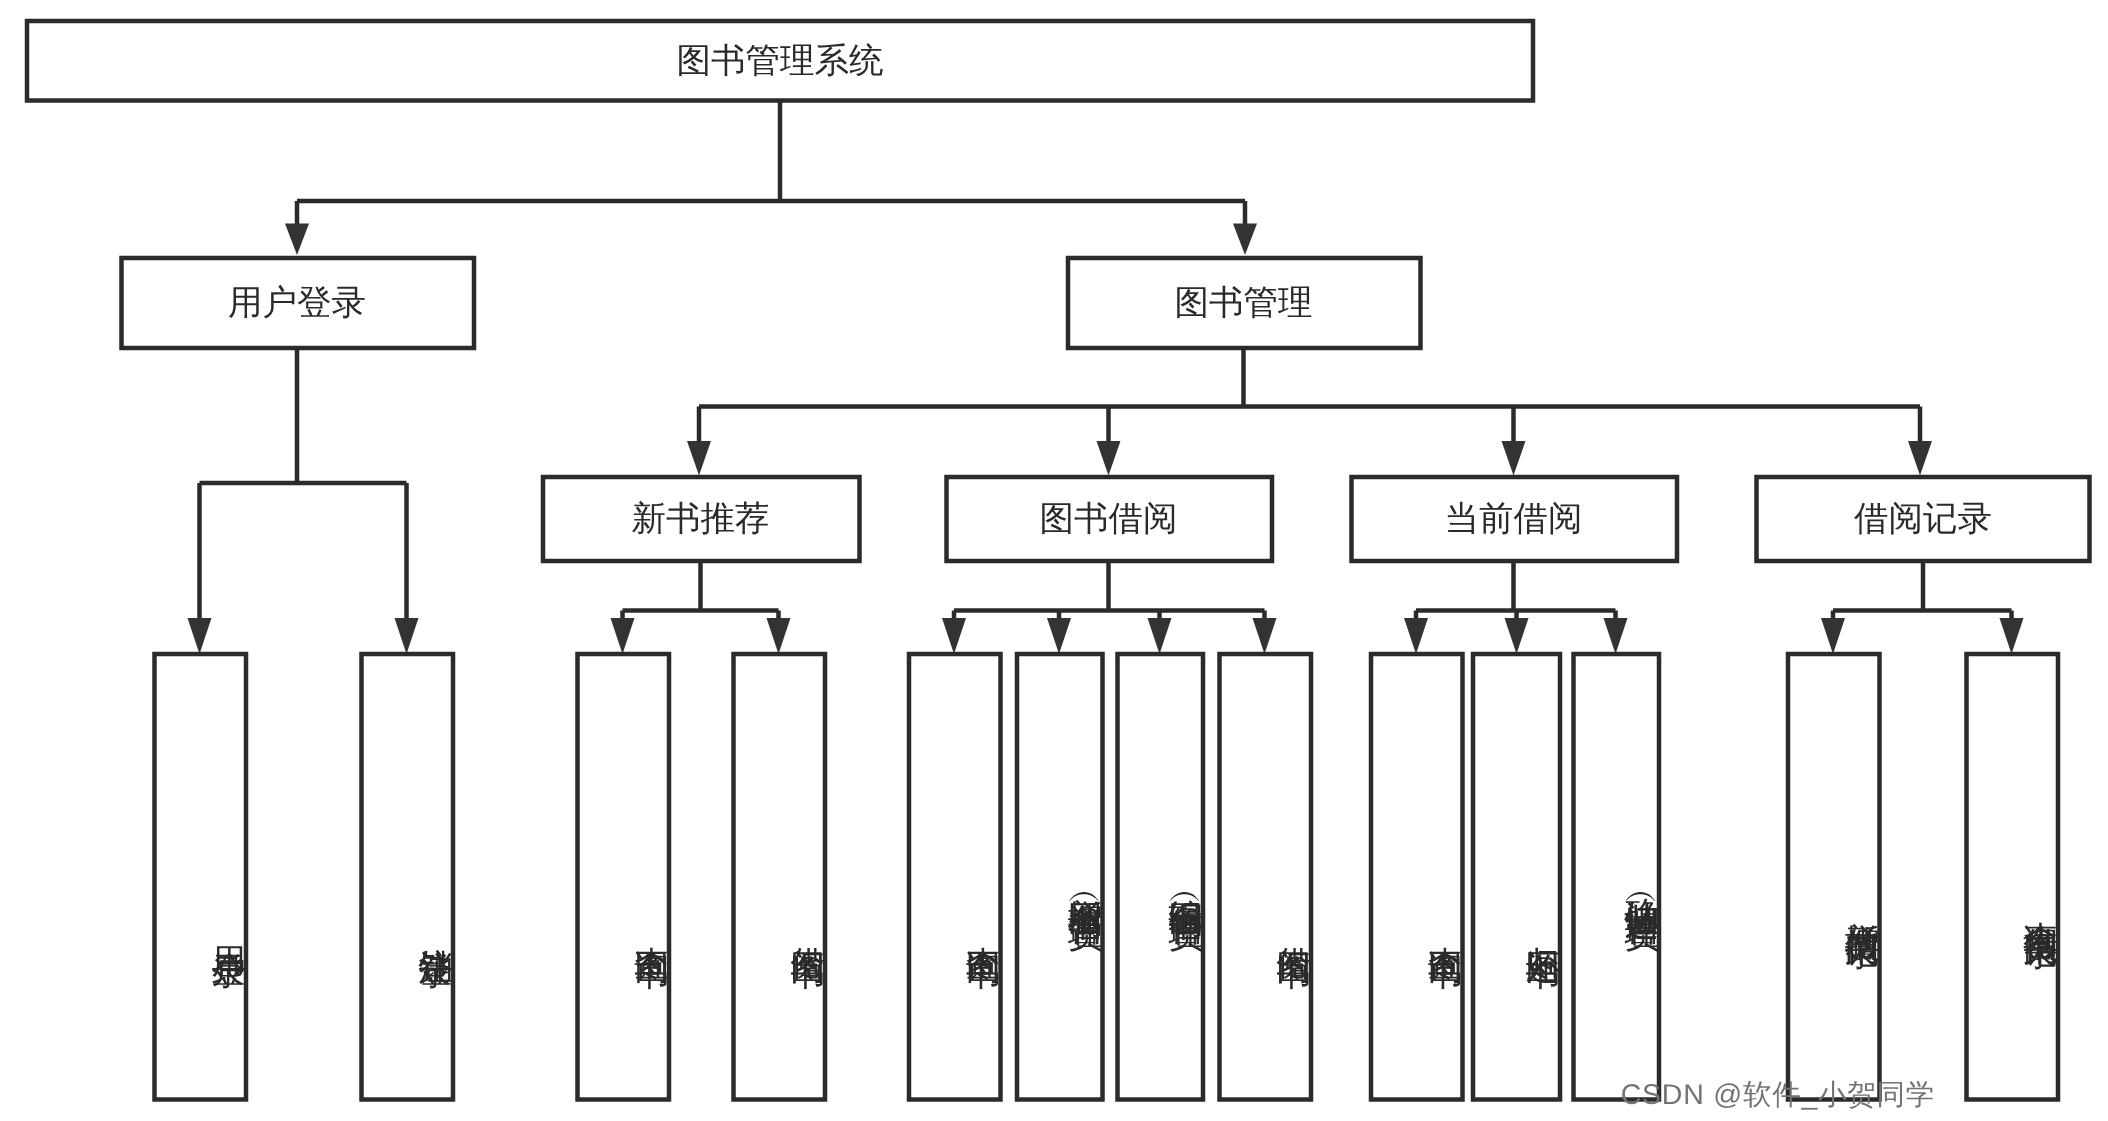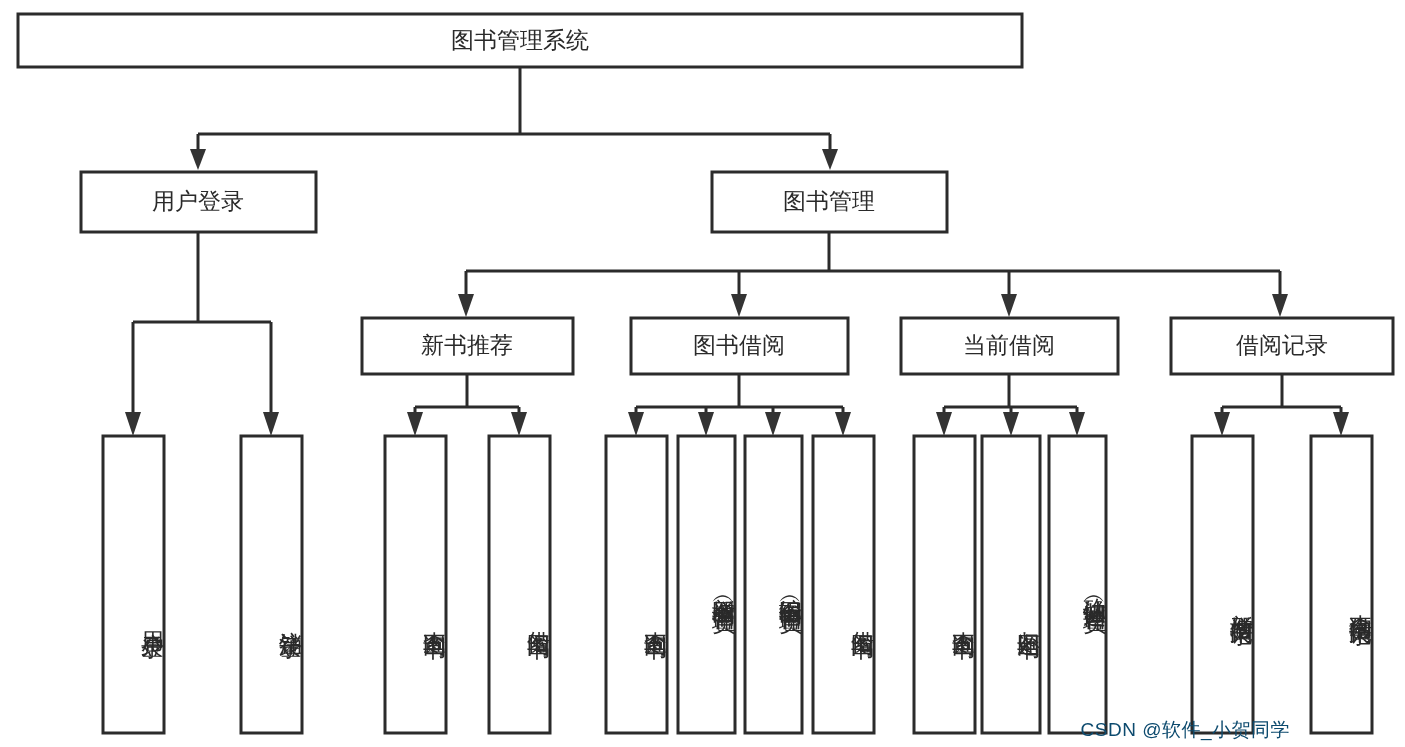--- a/index.html
+++ b/index.html
@@ -64,21 +64,21 @@
     align-items: flex-start;
     justify-content: center;
     pointer-events: none;
   }
   .watermark {
     position: absolute;
     right: 8px;
     bottom: 4px;
     font-family: "Liberation Sans", "DejaVu Sans", sans-serif;
     font-size: 19px;
-    color: #0c4a6e;
+    color: #737373;
     letter-spacing: 0.5px;
     white-space: nowrap;
   }
 </style>
 </head>
 <body>
 
 <div id="diagram-root">
 
   <svg id="flow" viewBox="0 0 1405 747" xmlns="http://www.w3.org/2000/svg">

